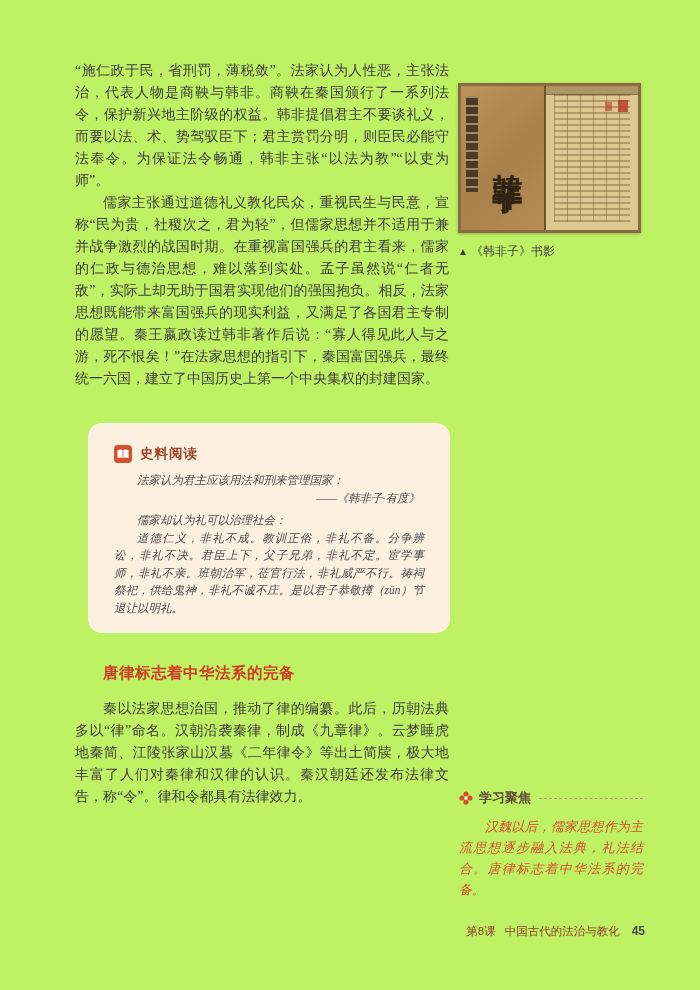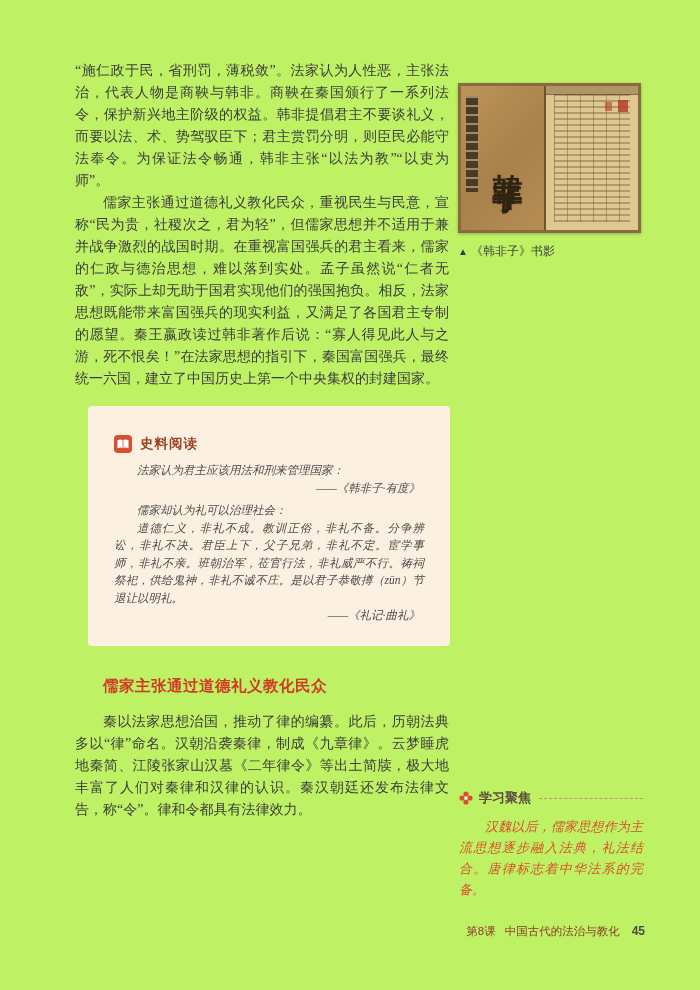--- a/index.html
+++ b/index.html
@@ -7,22 +7,22 @@
   .page {
     position:relative; width:700px; height:990px; background:#bef264;
     font-family:"Liberation Serif","DejaVu Serif",serif; overflow:hidden;
   }
   .main-col { position:absolute; left:75px; top:60px; width:374px; }
   .body-text { font-size:14px; line-height:22px; color:#3c3c3c; text-align:justify; }
   .indent { text-indent:2em; }
 
   
   .reading-box {
-    margin-top:16px; margin-left:13px; width:362px;
-    background:#fcf1e1; border-radius:4px; padding:29px 26px 16px 26px;
+    margin-top:33px; margin-left:13px; width:362px;
+    background:#fcf1e1; border-radius:14px; padding:22px 26px 16px 26px;
   }
   .reading-title-row { display:flex; align-items:center; gap:8px; margin-bottom:9px; }
   .reading-icon { width:18px; height:18px; display:inline-block; flex:0 0 auto; }
   .reading-title { font-family:"Liberation Sans","DejaVu Sans",sans-serif; font-size:13.5px; font-weight:bold; color:#9c4123; letter-spacing:1px; }
   .reading-intro, .reading-quote, .reading-source {
     font-size:11.5px; line-height:17.5px; color:#4a4a4a; font-style:italic;
   }
   .reading-intro { text-indent:2em; margin-top:3px; }
   .reading-quote { text-indent:2em; text-align:justify; }
   .reading-source { text-align:right; padding-right:4px; margin-bottom:5px; }
@@ -110,24 +110,23 @@
             <path d="M3.5 5.2c2.2-1 4.3-1 5.5 0 1.2-1 3.3-1 5.5 0v8c-2.2-1-4.3-1-5.5 0-1.2-1-3.3-1-5.5 0z" fill="#ffffff"></path>
             <path d="M9 5.2v8" stroke="#d4502f" stroke-width="0.8"></path>
           </svg>
         </span>
         <span class="reading-title">史料阅读</span>
       </div>
       <p class="reading-intro">法家认为君主应该用法和刑来管理国家：</p>
       <p class="reading-source">——《韩非子·有度》</p>
       <p class="reading-intro">儒家却认为礼可以治理社会：</p>
       <p class="reading-quote">道德仁义，非礼不成。教训正俗，非礼不备。分争辨讼，非礼不决。君臣上下，父子兄弟，非礼不定。宦学事师，非礼不亲。班朝治军，莅官行法，非礼威严不行。祷祠祭祀，供给鬼神，非礼不诚不庄。是以君子恭敬撙（zūn）节退让以明礼。</p>
-      <p class="reading-source">——《礼记·曲礼》</p>
     </div>
 
-    <h2 class="section-heading">儒家主张通过道德礼义教化民众</h2>
+    <h2 class="section-heading">唐律标志着中华法系的完备</h2>
     <p class="body-text indent para3">秦以法家思想治国，推动了律的编纂。此后，历朝法典多以“律”命名。汉朝沿袭秦律，制成《九章律》。云梦睡虎地秦简、江陵张家山汉墓《二年律令》等出土简牍，极大地丰富了人们对秦律和汉律的认识。秦汉朝廷还发布法律文告，称“令”。律和令都具有法律效力。</p>
   </div>
 
   <div class="book-photo">
     <div class="book-left">
       <span class="book-label-strip"></span>
       <span class="book-title-vert">韓非子</span>
     </div>
     <div class="book-right">
       <span class="book-right-band"></span>

